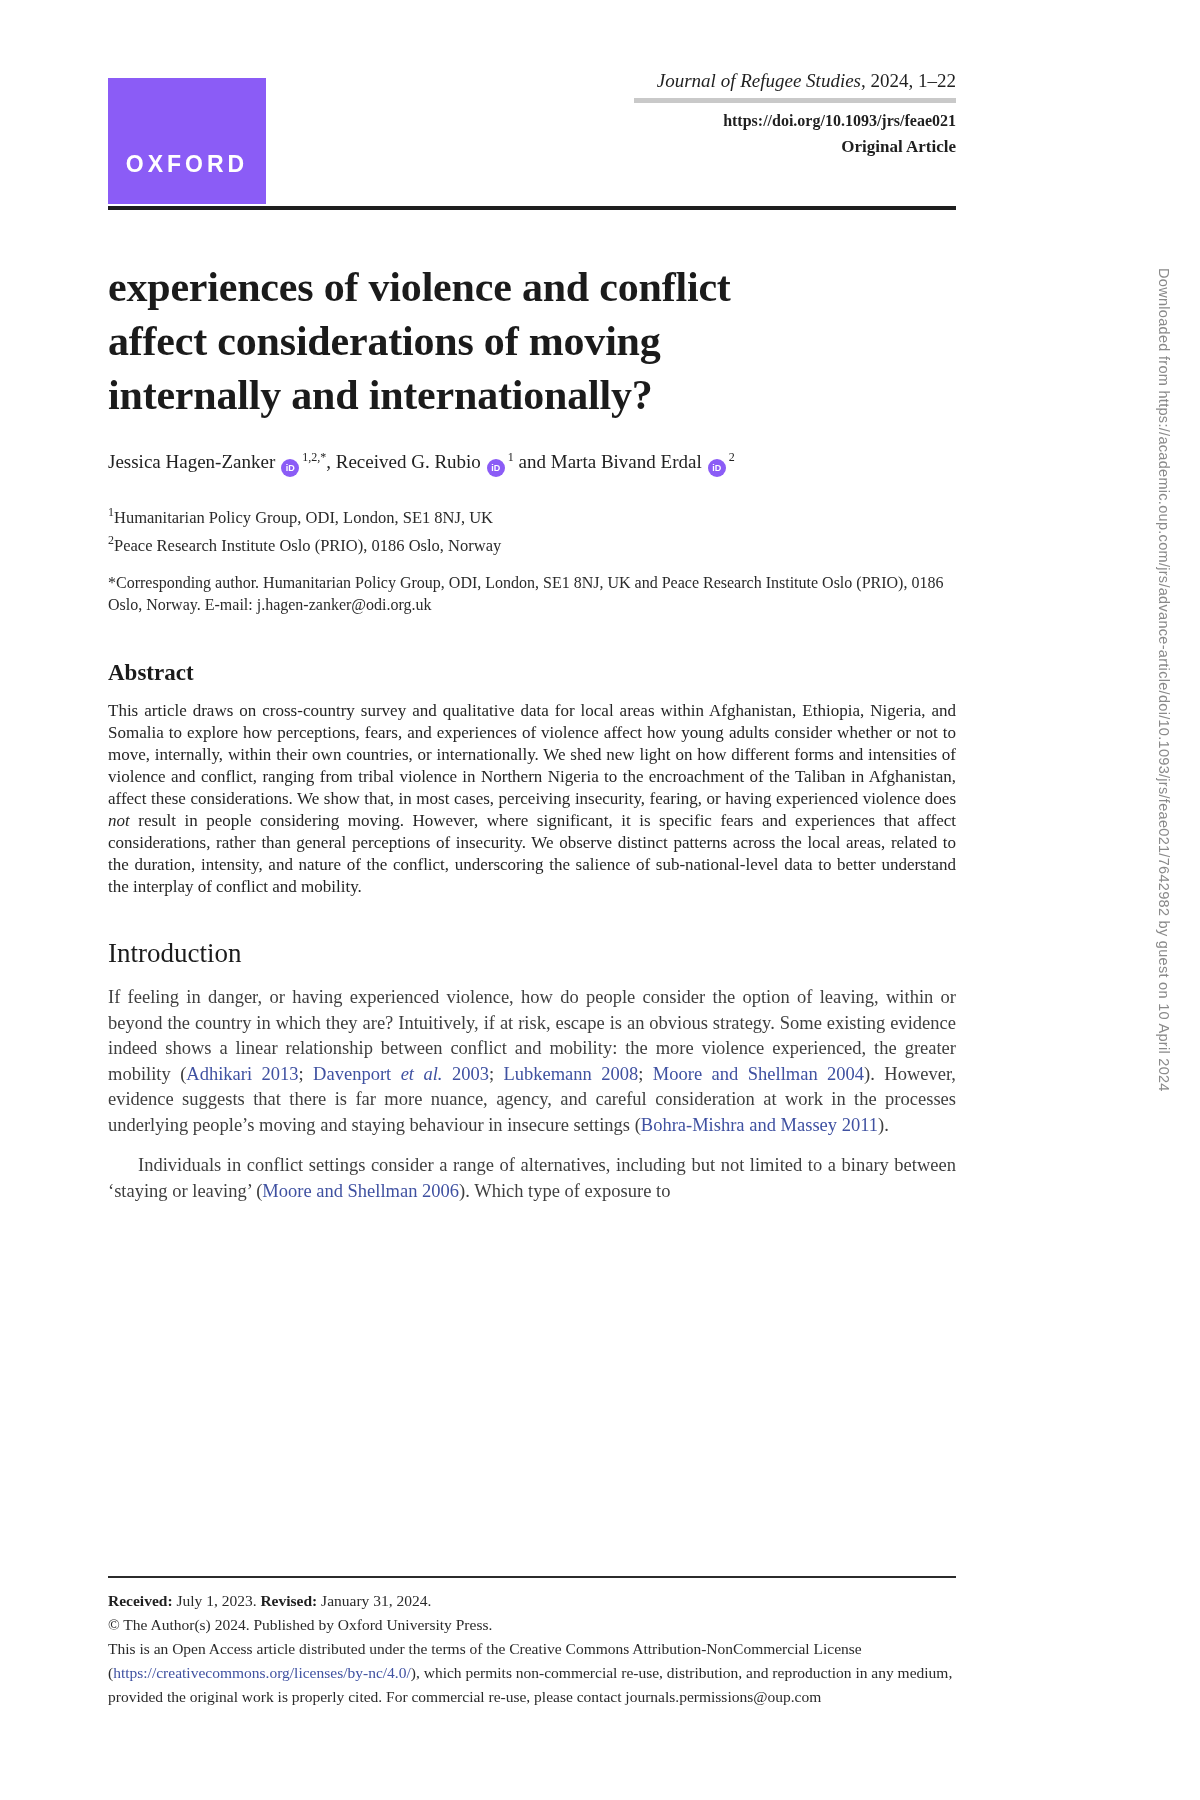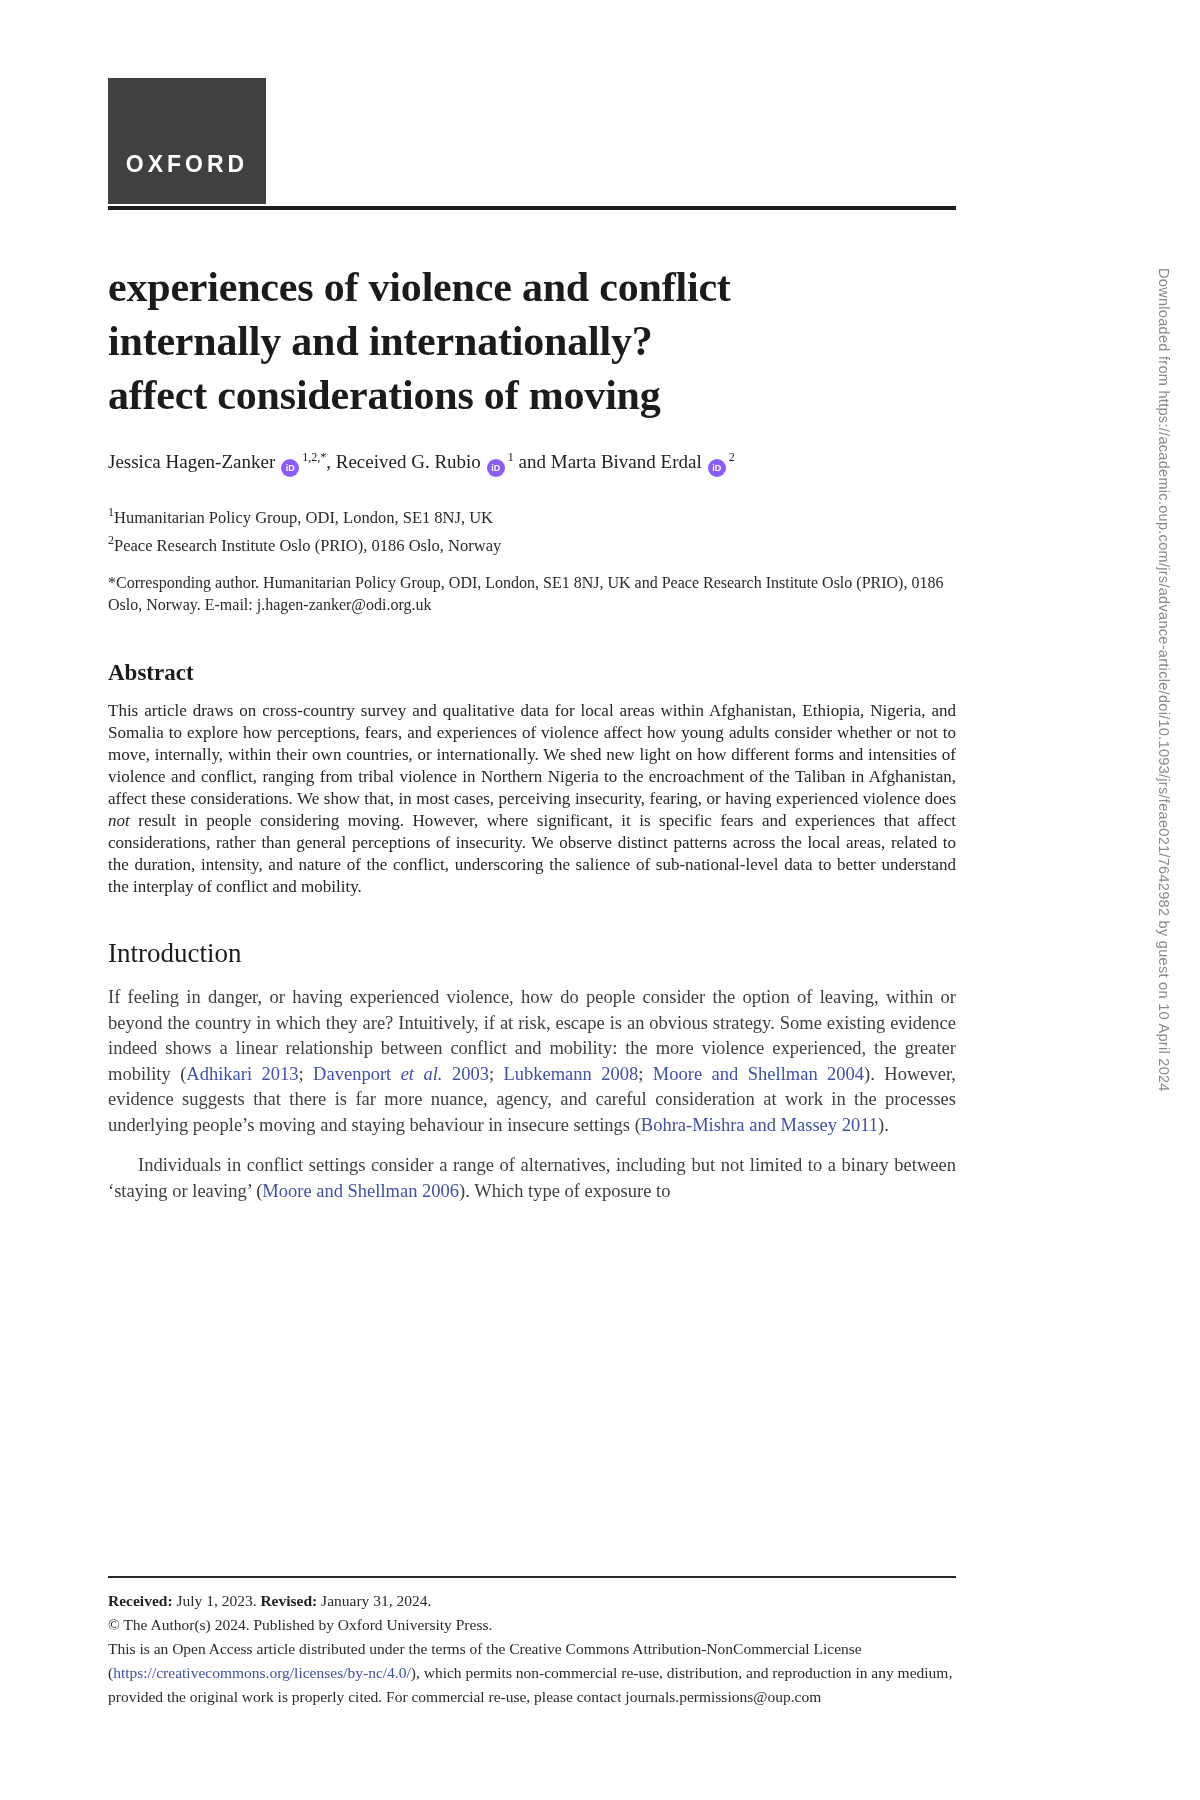--- a/index.html
+++ b/index.html
@@ -7,21 +7,21 @@
     position:relative; width:1200px; height:1800px; background:#ffffff;
     font-family:"Liberation Serif","DejaVu Serif",serif; color:#222222;
     overflow:hidden;
   }
   .content { position:absolute; left:108px; top:0; width:848px; }
 
   
   .header { position:relative; height:206px; }
   .logo {
     position:absolute; left:0; top:78px; width:158px; height:126px;
-    background:#404040; display:flex; align-items:flex-end; justify-content:center;
+    background:#8b5cf6; display:flex; align-items:flex-end; justify-content:center;
   }
   .logo-text {
     color:#ffffff; font-family:"Liberation Sans",sans-serif; font-weight:bold;
     font-size:23px; letter-spacing:4px; padding-bottom:26px;
   }
   .header-right { position:absolute; right:0; top:70px; text-align:right; }
   .journal-line { font-size:19px; color:#1f1f1f; white-space:nowrap; }
   .journal-name { font-style:italic; }
   .gray-divider { height:5px; background:#c9c9c9; width:322px; margin:6px 0 9px auto; }
   .doi-link { display:block; font-size:16px; font-weight:bold; color:#1f1f1f; text-decoration:none; }
@@ -73,28 +73,34 @@
 <div class="page">
 
   <div class="watermark">Downloaded from https://academic.oup.com/jrs/advance-article/doi/10.1093/jrs/feae021/7642982 by guest on 10 April 2024</div>
 
   <div class="content">
 
     <header class="header">
       <div class="logo">
         <span class="logo-text">OXFORD</span>
       </div>
+      <div class="header-right">
+        <div class="journal-line"><span class="journal-name">Journal of Refugee Studies</span><span>, 2024, 1–22</span></div>
+        <div class="gray-divider"></div>
+        <a class="doi-link">https://doi.org/10.1093/jrs/feae021</a>
+        <div class="article-type">Original Article</div>
+      </div>
     </header>
 
     <div class="black-rule"></div>
 
     <h1 class="title">
       <span class="title-line">experiences of violence and conflict</span>
+      <span class="title-line">affect considerations of moving</span>
       <span class="title-line">internally and internationally?</span>
-      <span class="title-line">affect considerations of moving</span>
     </h1>
 
     <div class="authors">
       <span><span></span><span>Jessica Hagen-Zanker</span><span class="orcid">iD</span><sup>1,2,*</sup></span><span><span>, </span><span>Received G. Rubio</span><span class="orcid">iD</span><sup>1</sup></span><span><span> and </span><span>Marta Bivand Erdal</span><span class="orcid">iD</span><sup>2</sup></span>
     </div>
 
     <div class="affiliations">
       <div><sup>1</sup><span>Humanitarian Policy Group, ODI, London, SE1 8NJ, UK</span></div>
       <div><sup>2</sup><span>Peace Research Institute Oslo (PRIO), 0186 Oslo, Norway</span></div>
     </div>

